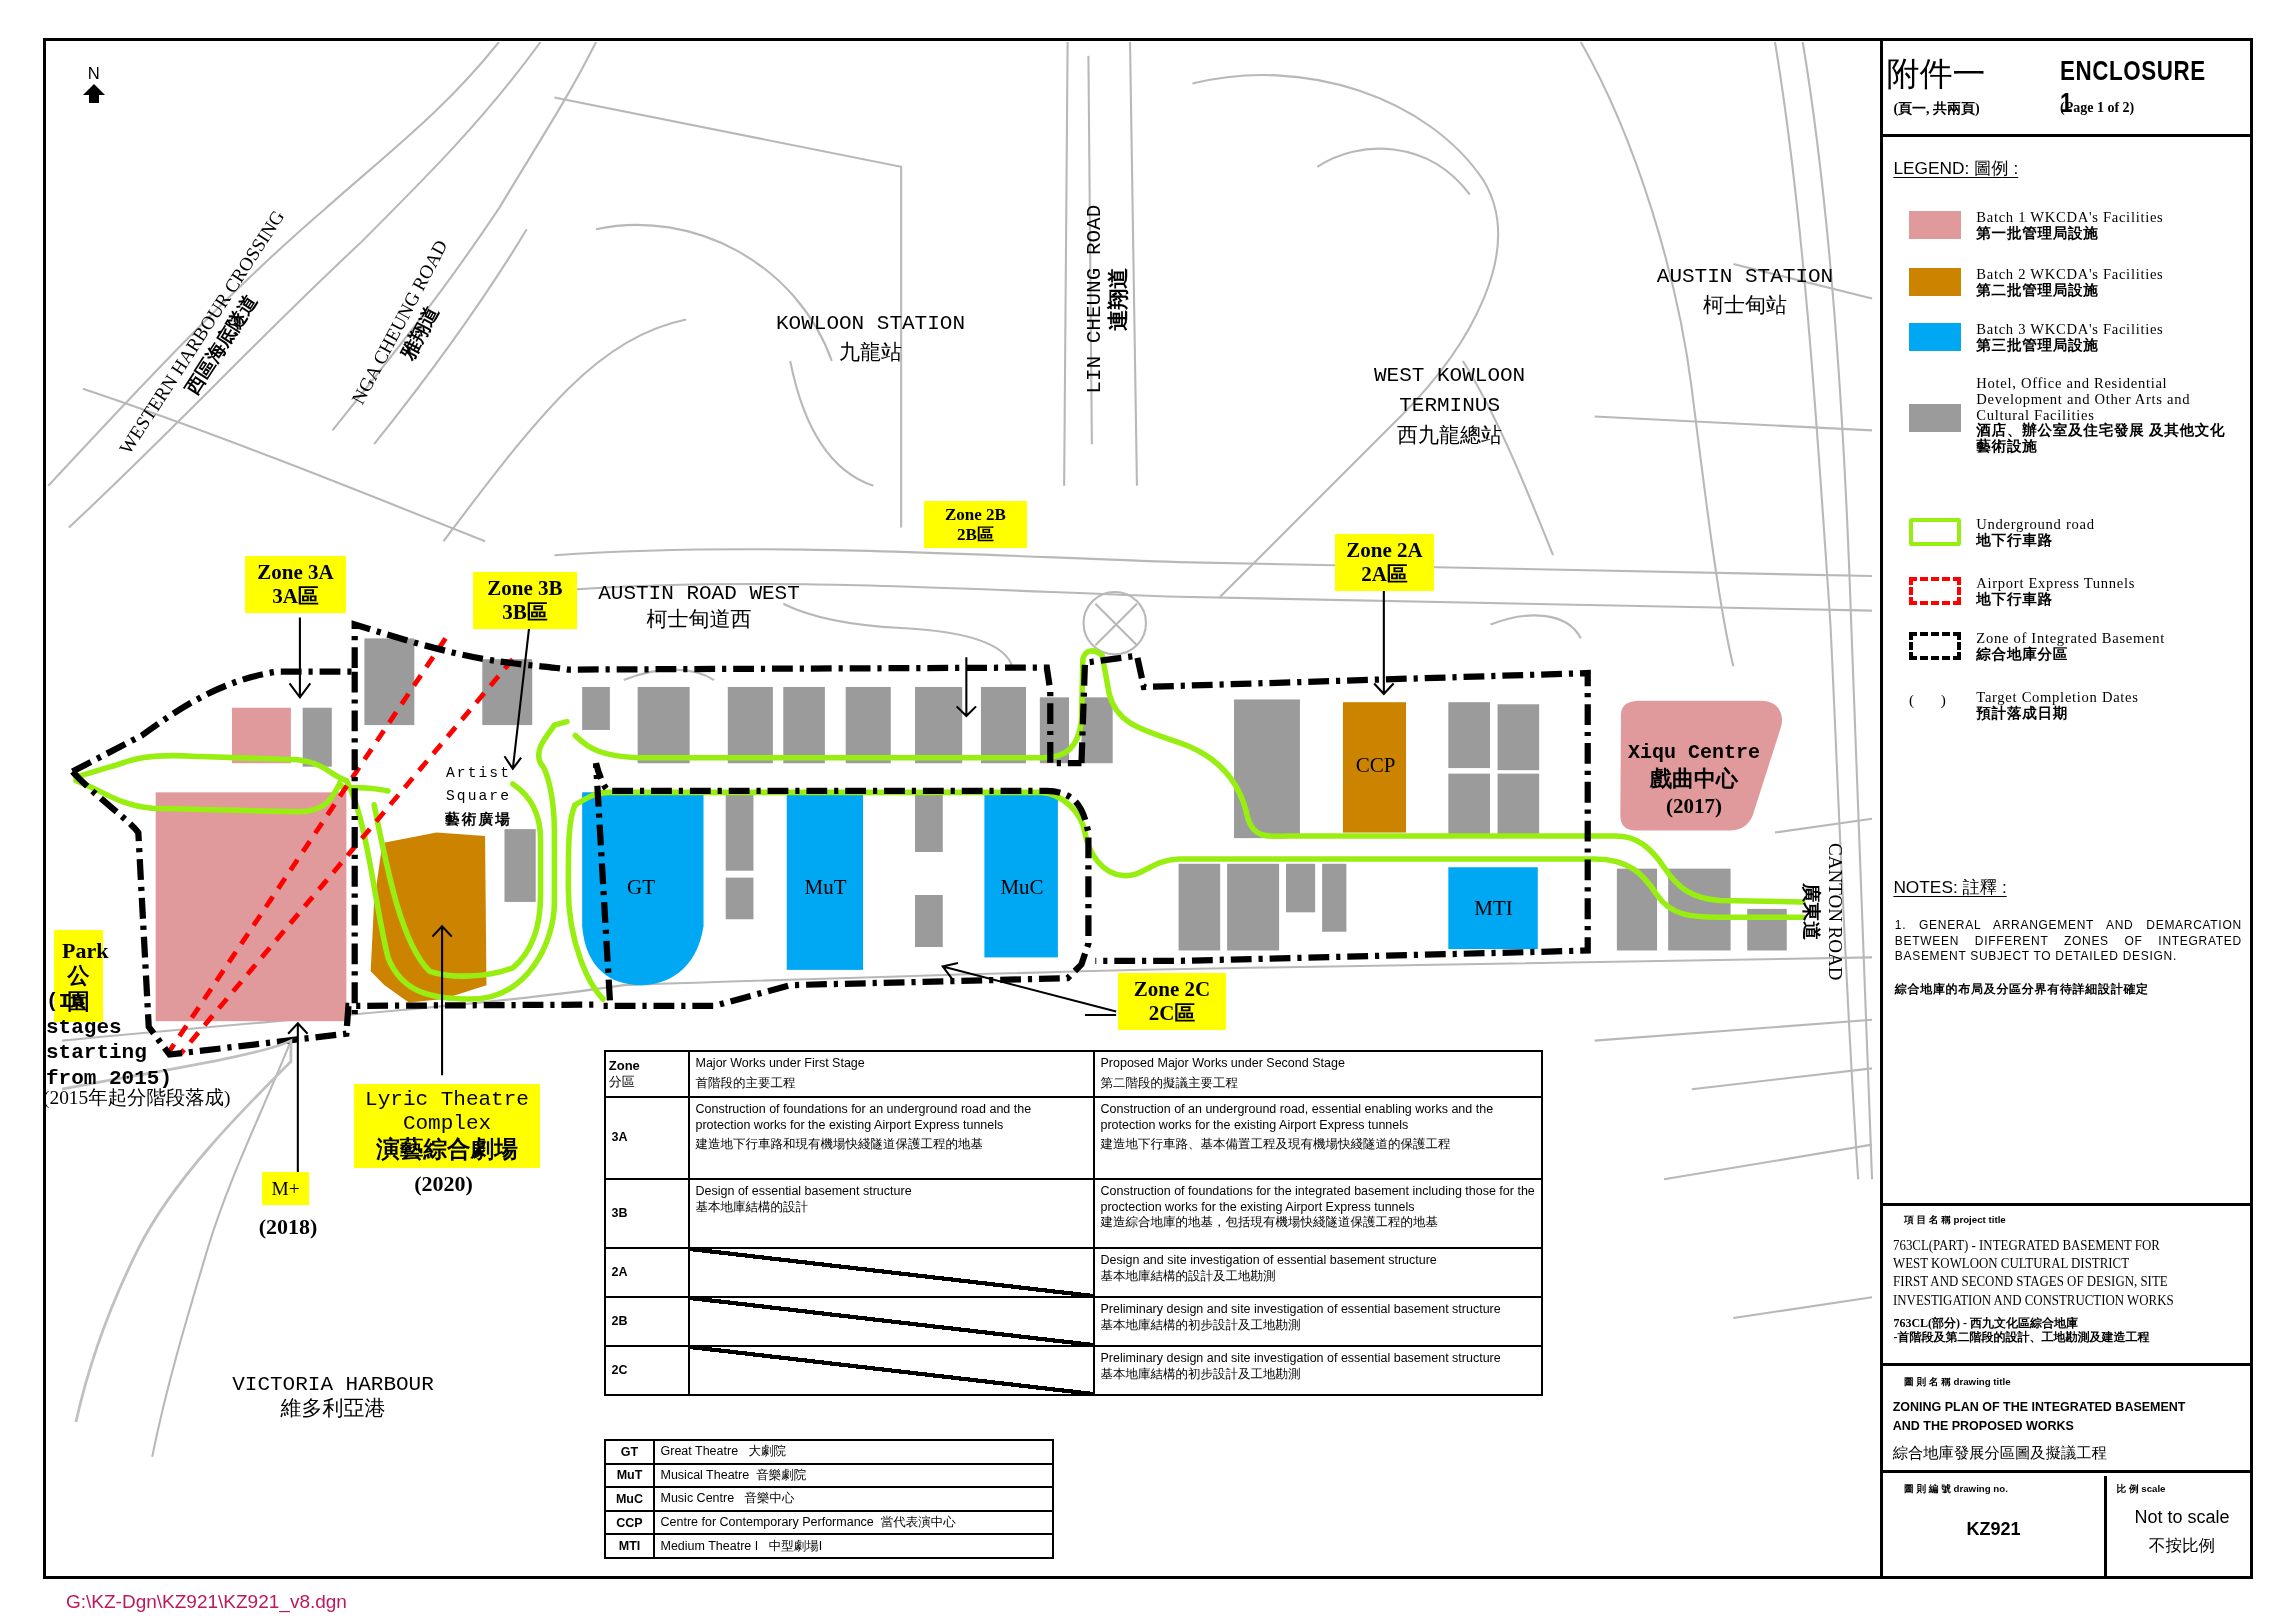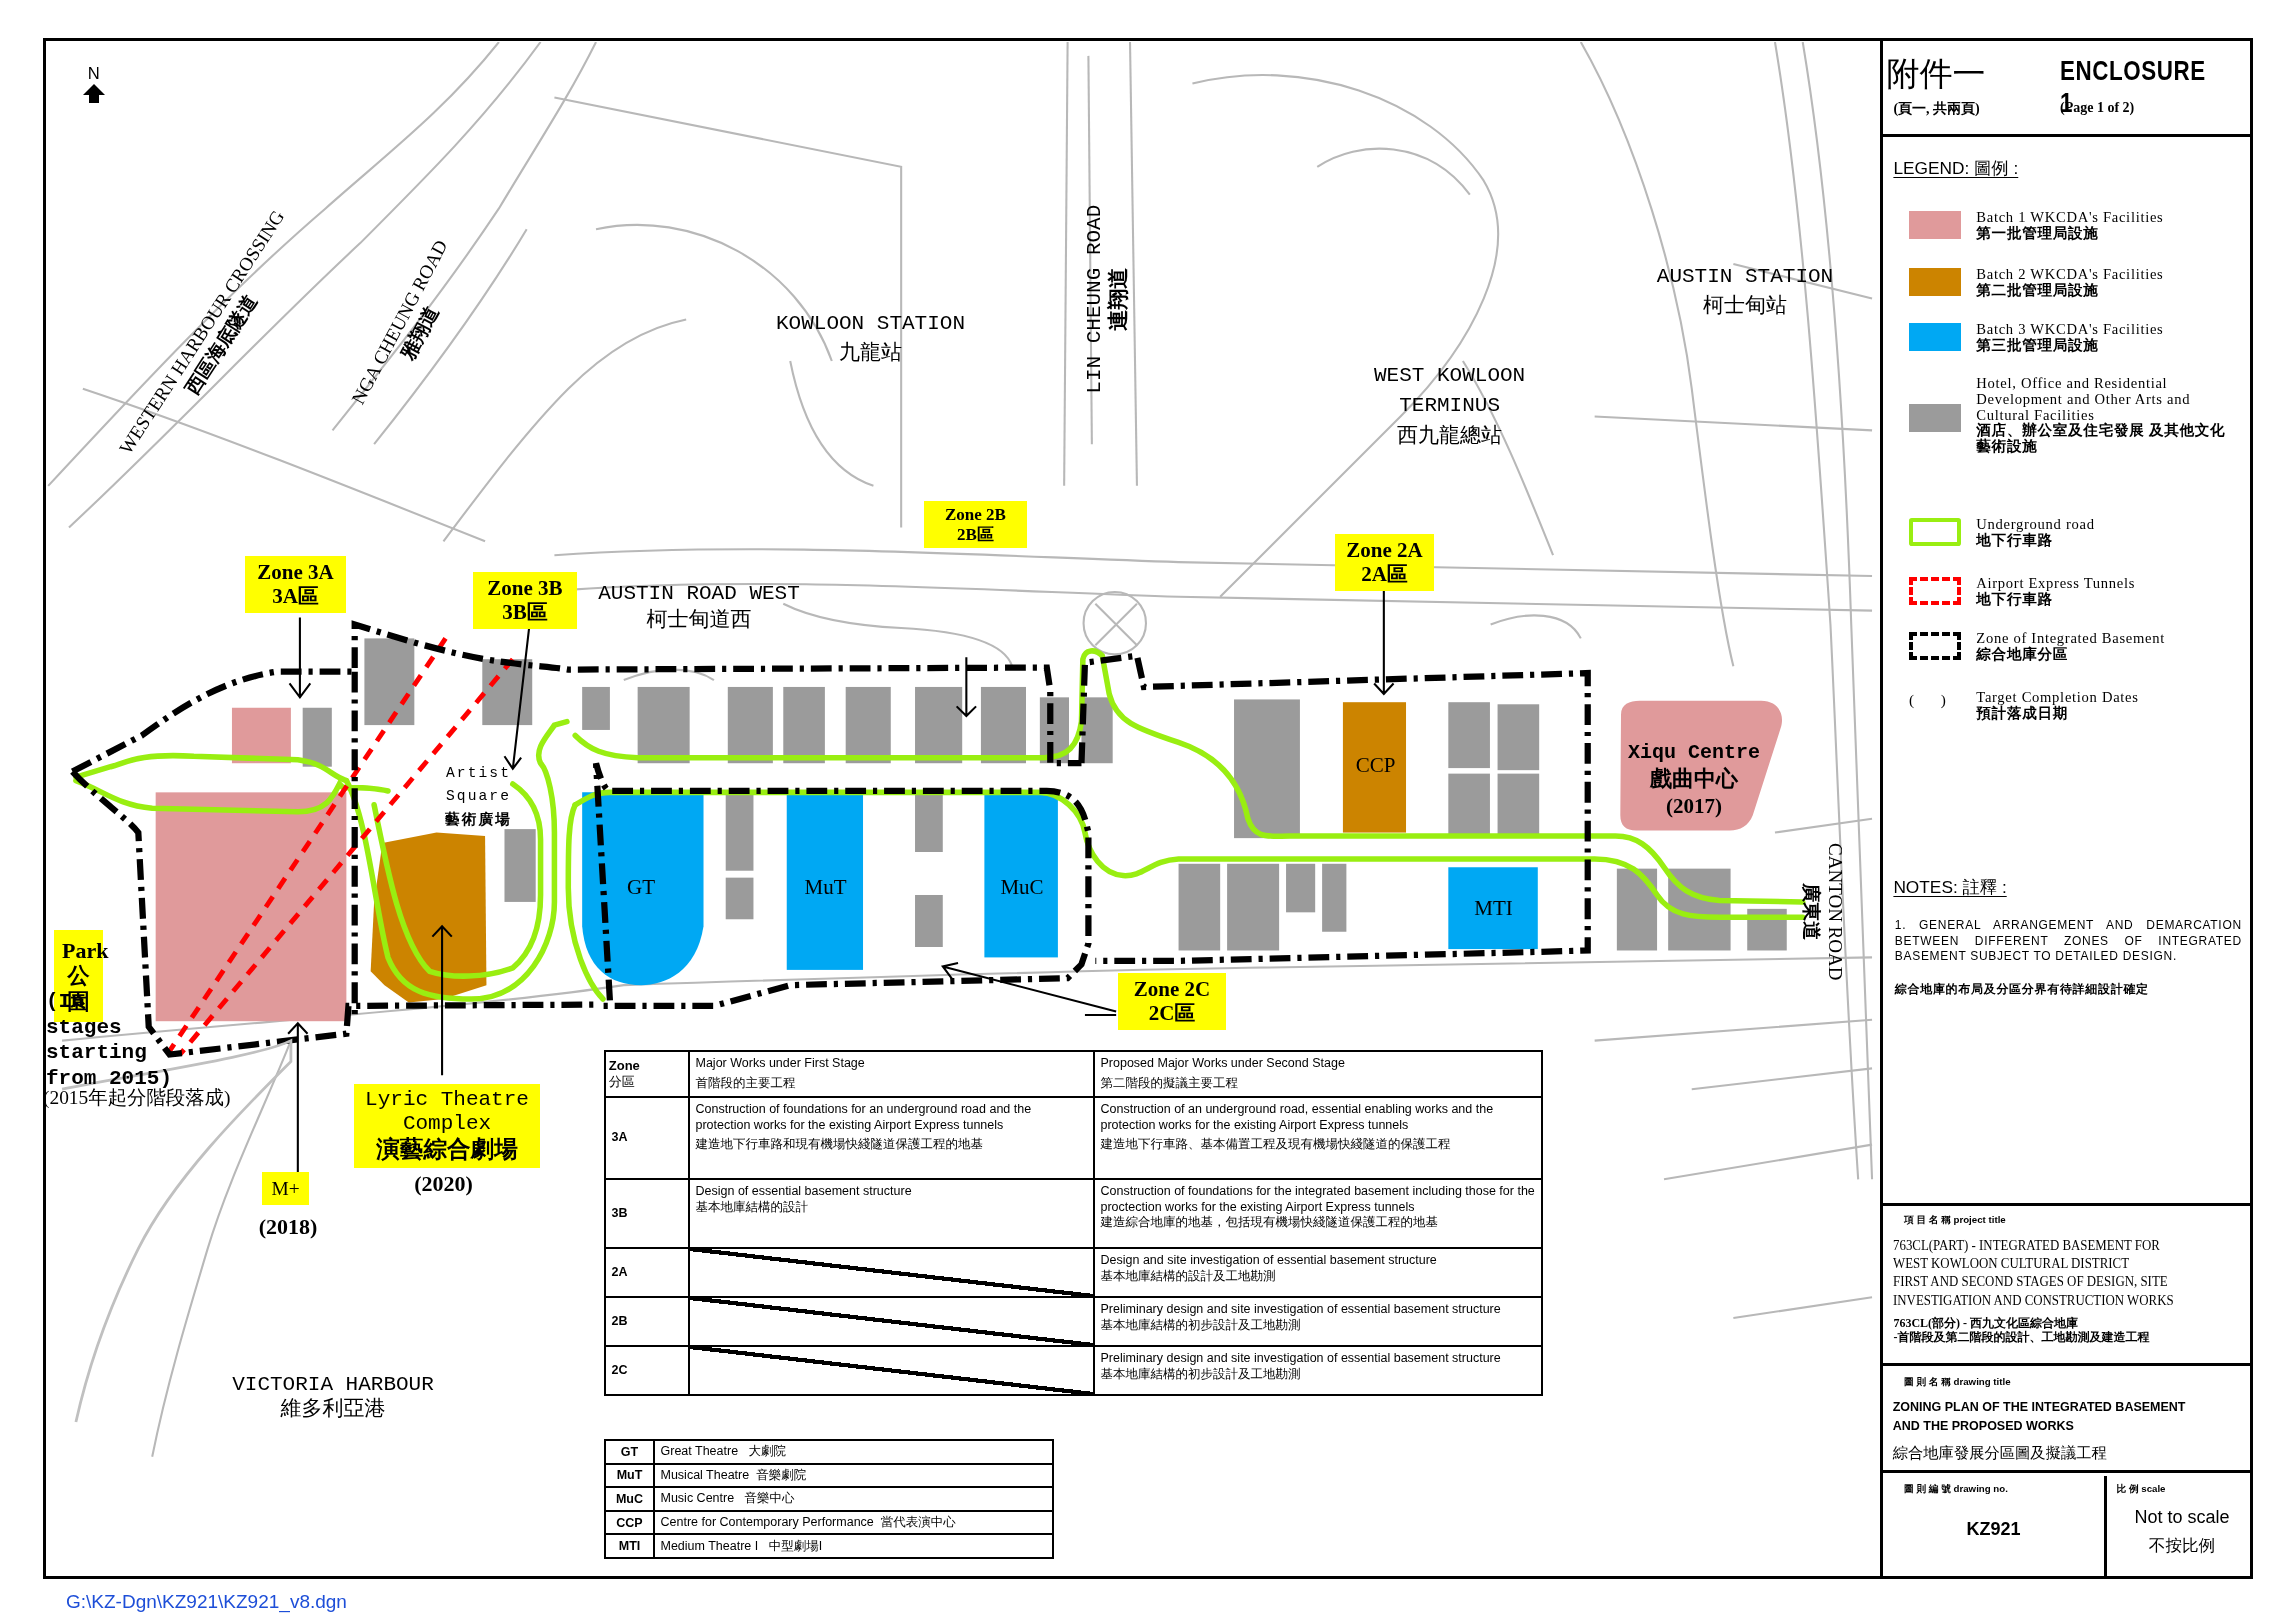--- a/index.html
+++ b/index.html
@@ -451,14 +451,14 @@
     <div class="abs tb-label" style="left:21px;top:7px">圖 則 編 號  drawing  no.</div>
     <div class="abs sans" style="left:0;top:43px;width:221px;text-align:center;font-size:18px;font-weight:bold">KZ921</div>
   </div>
   <div class="abs" style="left:228px;top:1438px;width:142px;height:103px">
     <div class="abs tb-label" style="left:5.5px;top:7px">比 例 scale</div>
     <div class="abs sans" style="left:0;top:31px;width:142px;text-align:center;font-size:18px">Not to scale</div>
     <div class="abs" style="left:0;top:59px;width:142px;text-align:center;font-size:16.6px">不按比例</div>
   </div>
 </div>
 
-<div class="abs sans" style="left:66px;top:1591px;font-size:19px;color:#1d4ed8">G:\KZ-Dgn\KZ921\KZ921_v8.dgn</div>
+<div class="abs sans" style="left:66px;top:1591px;font-size:19px;color:#be185d">G:\KZ-Dgn\KZ921\KZ921_v8.dgn</div>
 
 
 </body></html>

